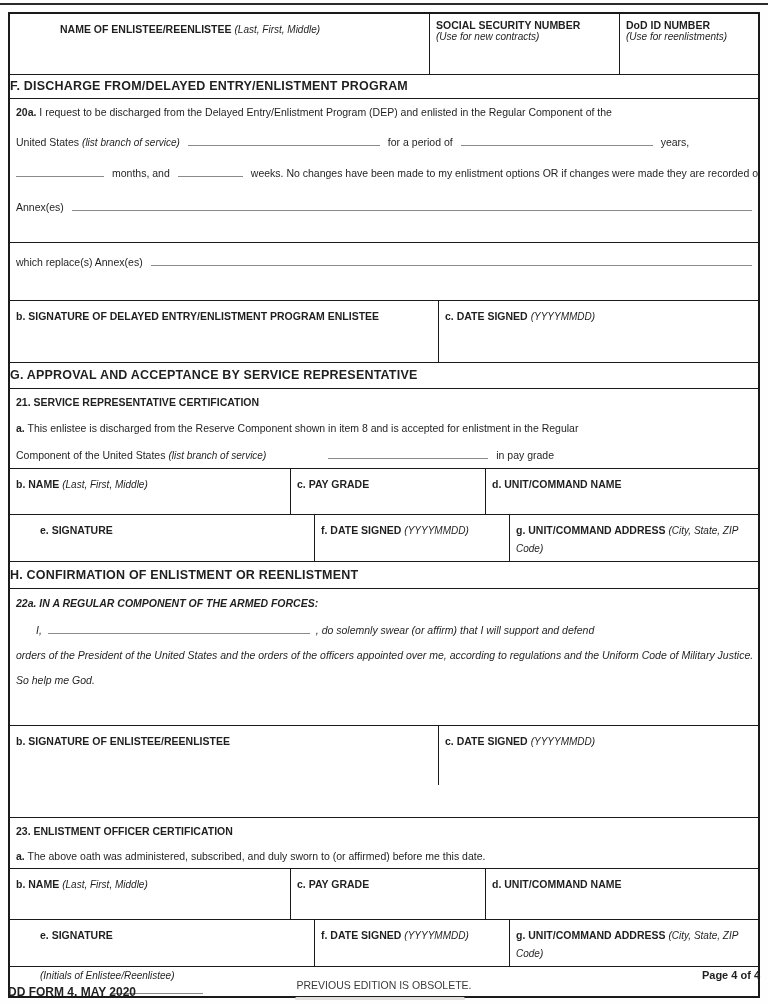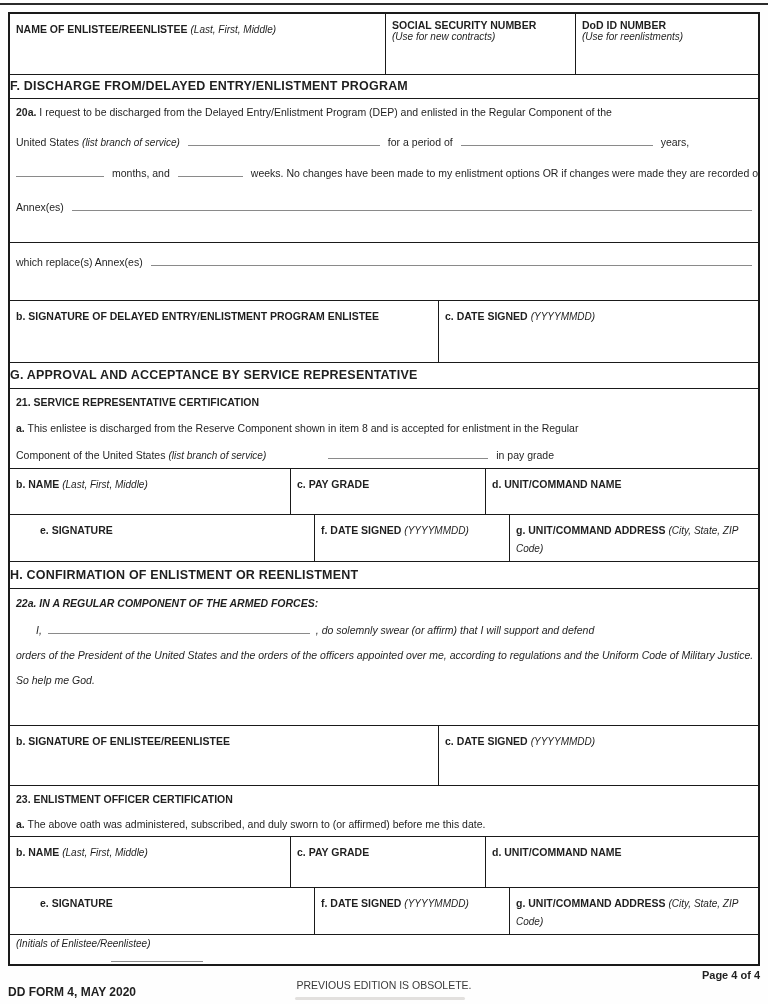--- a/index.html
+++ b/index.html
@@ -26,21 +26,21 @@
     border-top:1.5px solid #1a1a1a; text-align:left; font-weight:bold;
     font-size:12.5px; letter-spacing:.2px;
   }
   .block { border-top:1.5px solid #1a1a1a; padding:0 6px; font-size:10.5px; overflow:hidden; }
   .tline { white-space:nowrap; line-height:16px; }
   .fline { display:inline-block; height:13px; border-bottom:1px solid #8a8a8a; vertical-align:bottom; }
   .grow { flex:1 1 auto; }
   .ib { display:inline-flex; align-items:baseline; }
   
   .hdr { height:60px; }
-  .hdr .c1 { width:375px; }
+  .hdr .c1 { width:375px;margin-left:44px; }
   .hdr .c2 { width:190px; }
   .hdr .c3 { flex:1; }
   
   .band-f { height:24px; padding-top:4px; }
   .band-g { height:26px; padding-top:5px; }
   .band-h { height:27px; padding-top:6px; }
   
   .blk-20a { height:144px; padding-top:5px; }
   .blk-20a .l2 { margin-top:13px; }
   .blk-20a .l3 { margin-top:13px;justify-content:flex-end; }
@@ -56,25 +56,25 @@
   .g3b { height:47px;padding-left:24px; }
   .g3 .c1, .g3b .c1 { width:280px; }
   .g3 .c2, .g3b .c2 { width:195px; }
   .g3 .c3, .g3b .c3 { flex:1; }
   .blk-22a { height:137px; padding-top:6px;font-style:italic; }
   .blk-22a .oath-l1 { margin-top:10px; padding-left:20px; }
   .blk-22a .p { margin-top:9px; }
   .sig-row-h { height:60px; }
   .sig-row-h .c1 { width:428px; }
   .sig-row-h .c2 { flex:1; }
-  .blk-23 { height:51px; padding-top:5px; }
+  .blk-23 { height:51px; padding-top:5px;margin-top:32px; }
   .blk-23 .l2 { margin-top:9px; }
   .r23a { height:51px; }
   .initials { height:30px; padding-top:3px; border-top:1.5px solid #1a1a1a; font-size:10px; }
-  .initials .txt { font-style:italic; }
+  .initials .txt { font-style:italic;margin-left:24px; }
   .initials .fline { margin-left:95px; width:92px; }
   
   .w65 { width:65px; } .w88 { width:88px; } .w160 { width:160px; }
   .w192 { width:192px; } .w262 { width:262px; }
   
   .footer { position:absolute; top:969px; left:8px; width:752px; height:26px; }
   .footer .f-left { position:absolute; left:0; top:16px; font-weight:bold; font-size:12px; }
   .footer .f-center { position:absolute; left:0; right:0; top:10px; text-align:center; font-size:10.5px; color:#3a3a3a; }
   .footer .f-right { position:absolute; right:0; top:0; font-weight:bold; font-size:11px; }
   .smudge { position:absolute; top:997px; left:295px; width:170px; height:3px; background:#e2e0de; border-radius:2px; }

